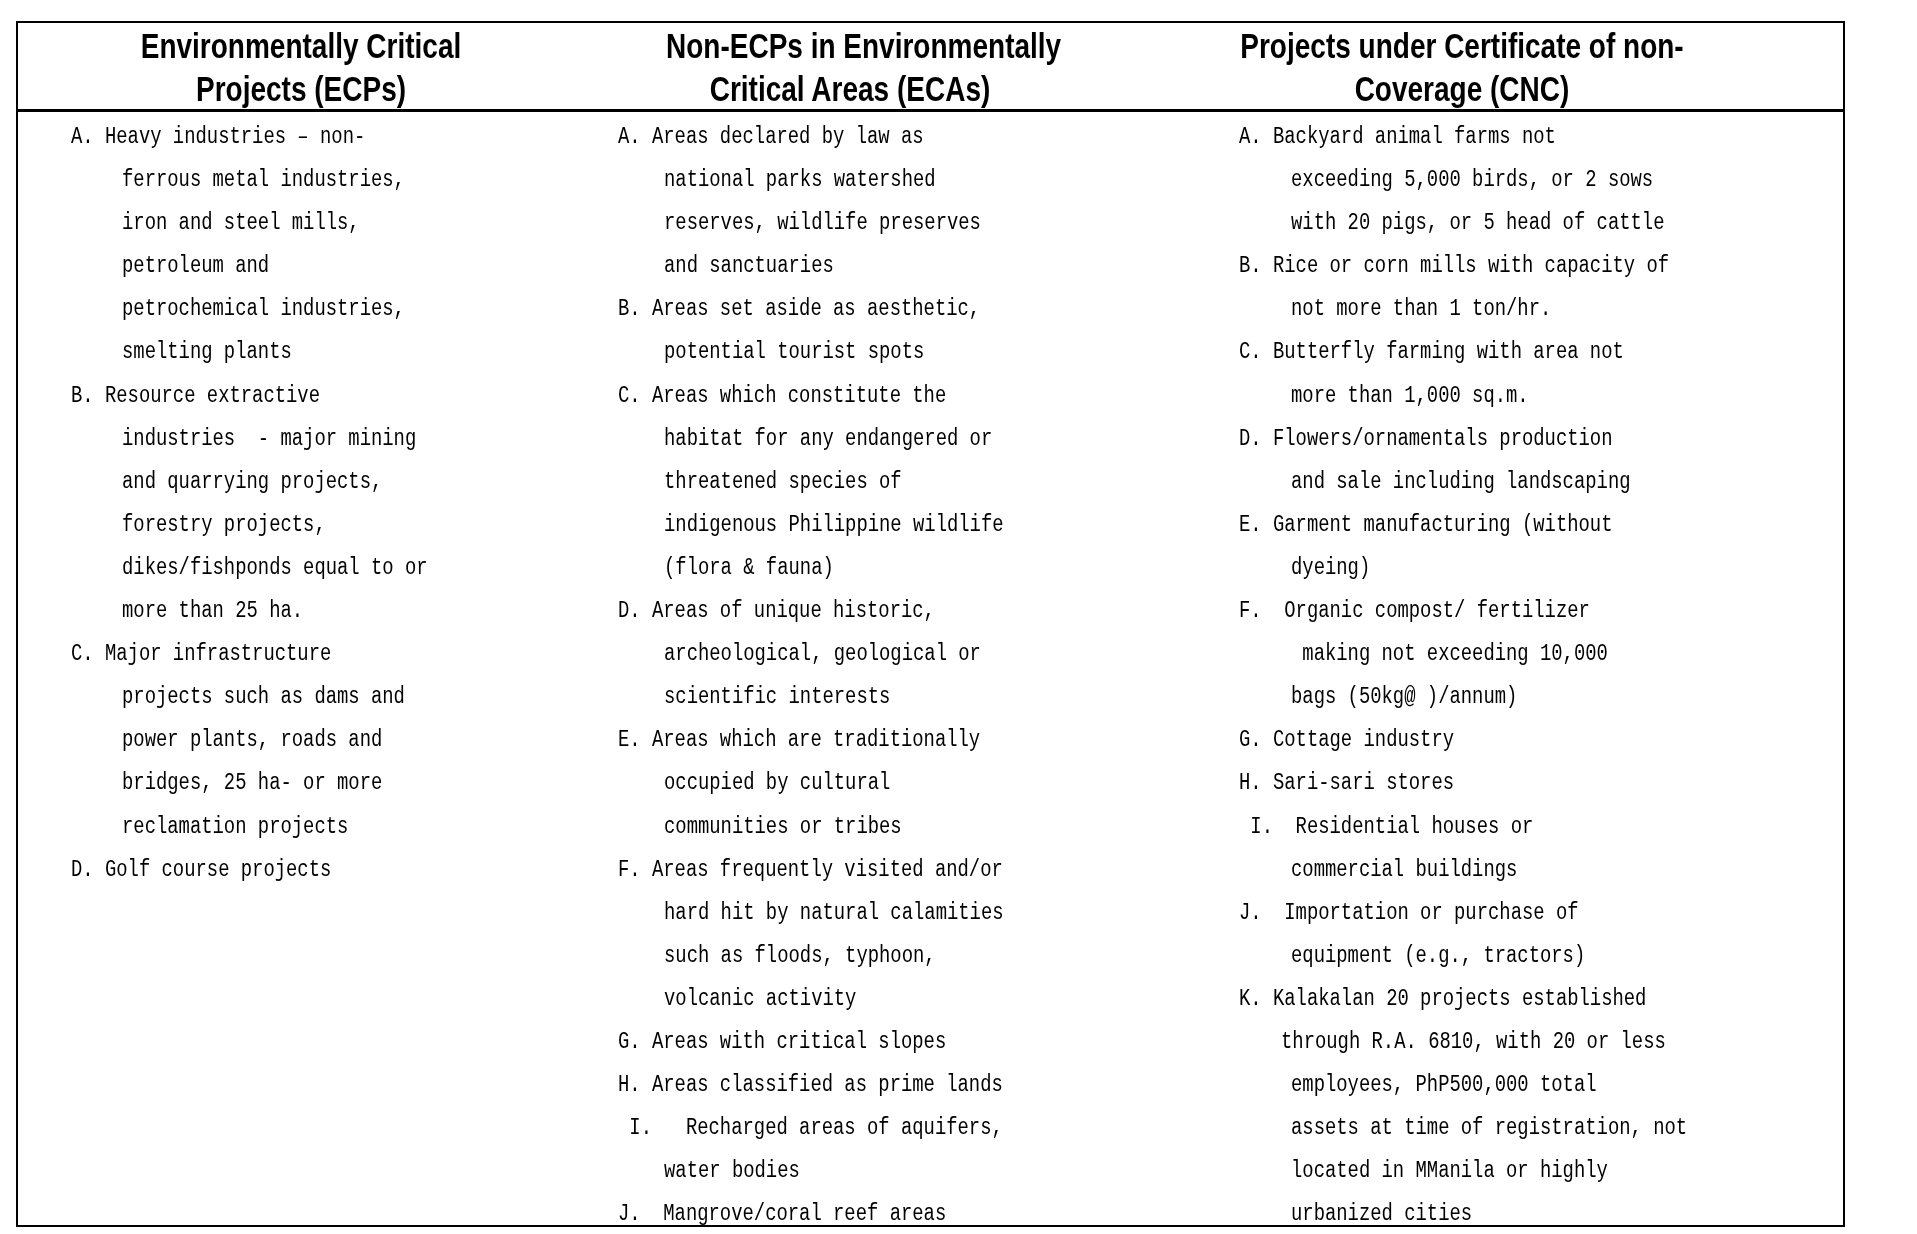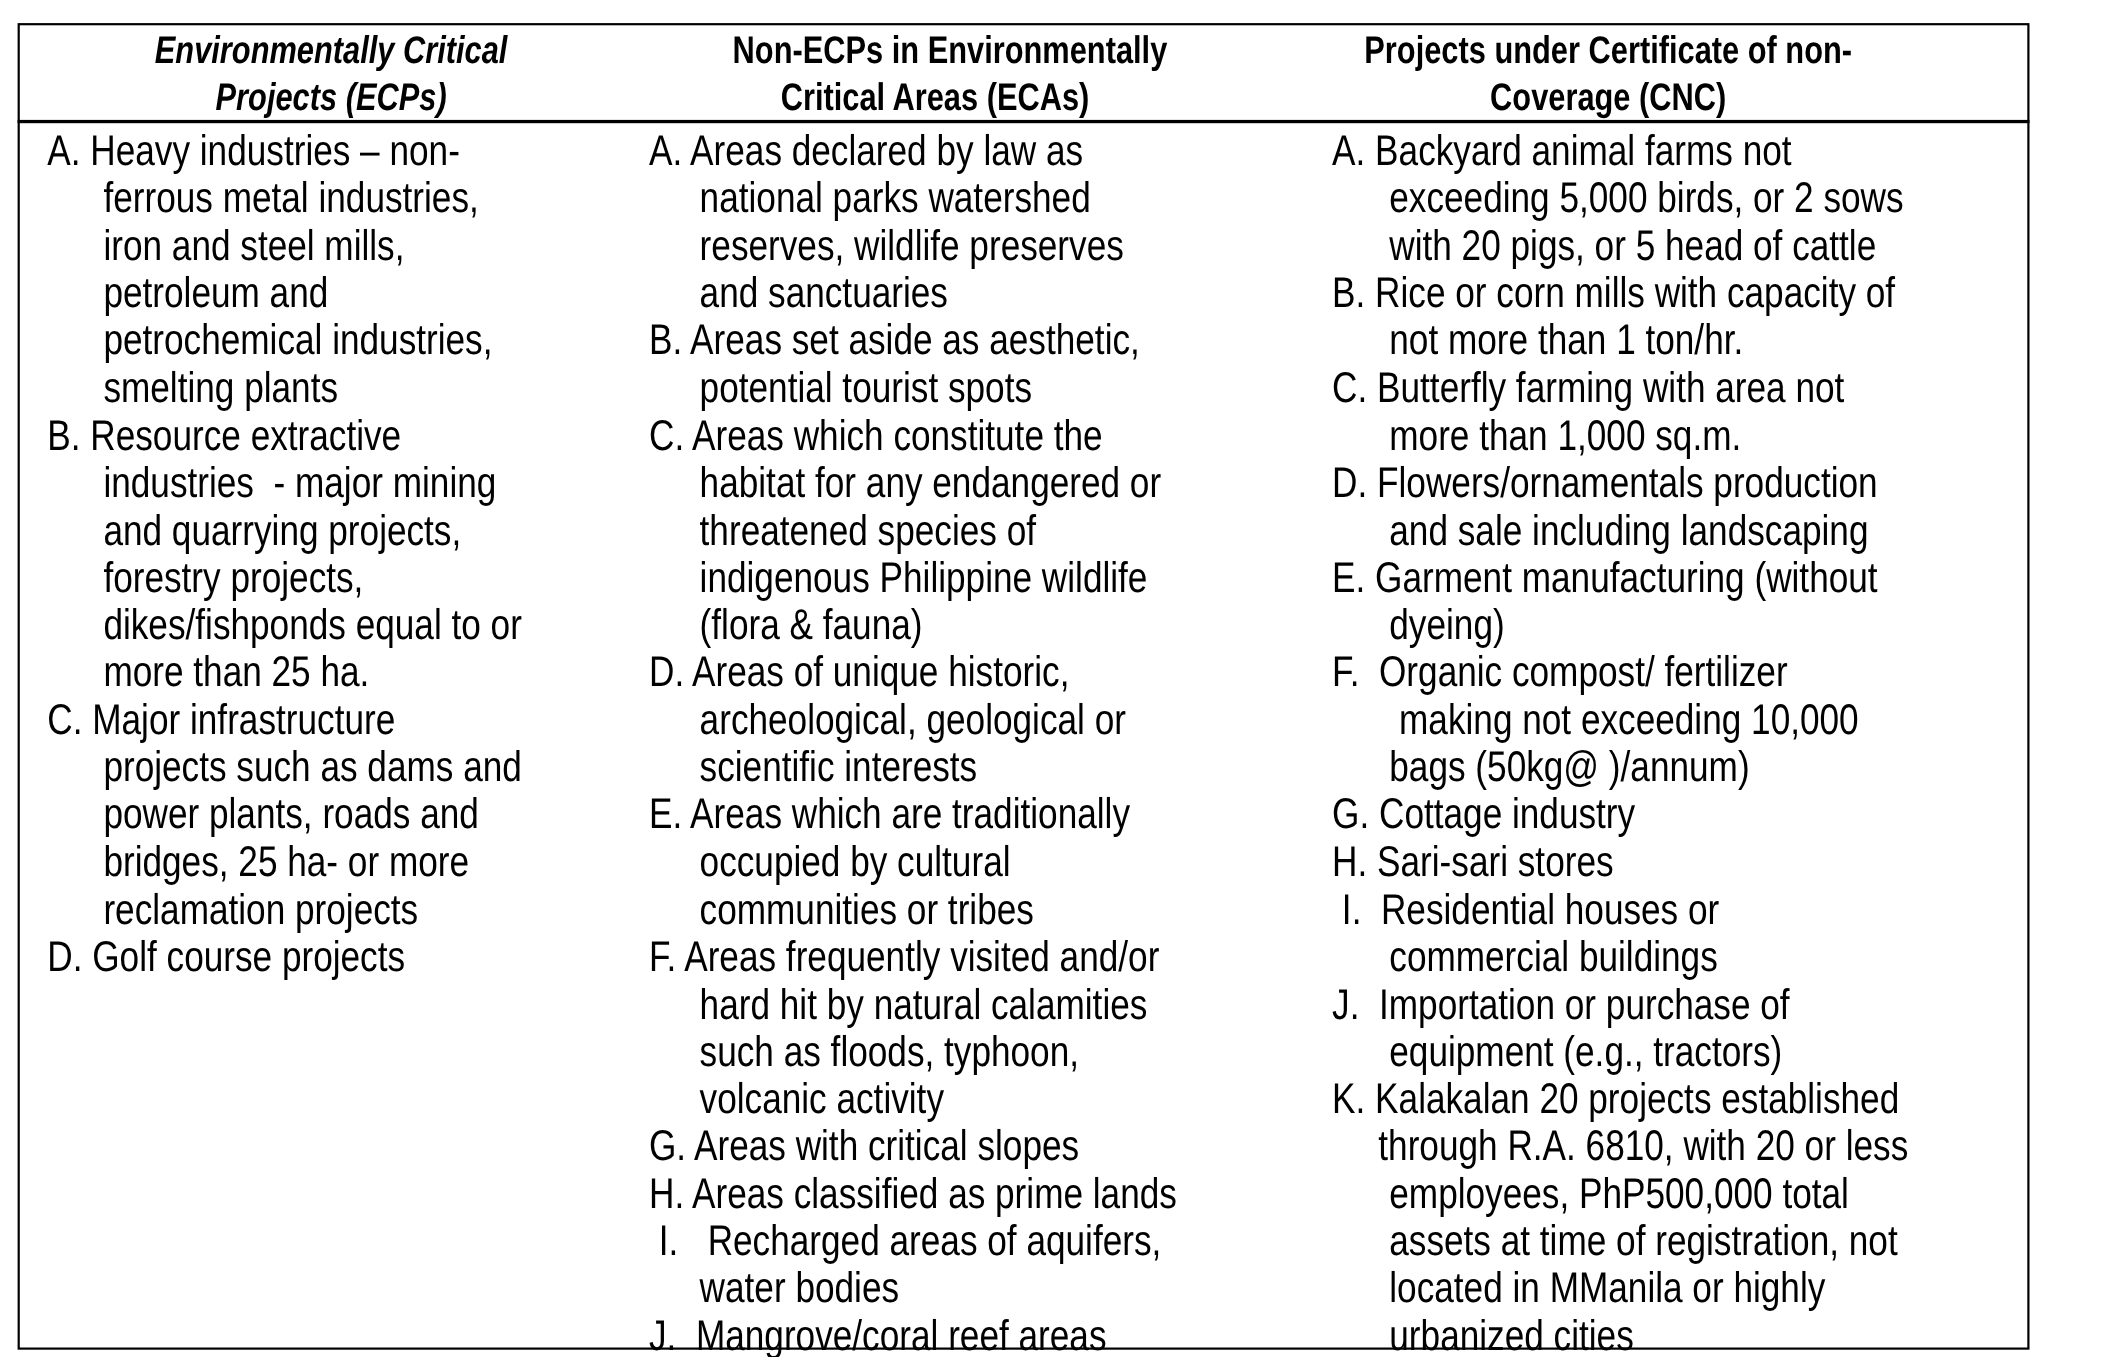--- a/index.html
+++ b/index.html
@@ -14,32 +14,33 @@
   }
   .hdr {
     position: absolute; top: 24px; height: 86px;
     font-family: "Liberation Sans", sans-serif; font-weight: bold;
     font-size: 35px; line-height: 43px; text-align: center;
     white-space: nowrap;
   }
   .hdr .line { display: block; transform: scaleX(0.80); transform-origin: center; }
   .col {
     position: absolute; top: 116px;
-    font-family: Liberation Sans, sans-serif; font-size: 39px; line-height: 43.1px;
+    font-family: Liberation Mono, monospace; font-size: 23px; line-height: 43.1px;
     white-space: nowrap;
+    margin-left: 28px;
   }
   .col .line { display: block; height: 43.1px; transform: scaleX(0.82); transform-origin: left; }
 </style>
 </head>
 <body>
 
 <div class="table-frame"></div>
 <div class="header-divider"></div>
 
-<div class="hdr" style="left:16px; width:570px;font-style:italic;">
+<div class="hdr" style="left:16px; width:570px;">
   <span class="line">Environmentally Critical</span>
   <span class="line">Projects (ECPs)</span>
 </div>
 <div class="hdr" style="left:620px; width:460px;">
   <span class="line">Non-ECPs in Environmentally</span>
   <span class="line">Critical Areas (ECAs)</span>
 </div>
 <div class="hdr" style="left:1144px; width:636px;">
   <span class="line">Projects under Certificate of non-</span>
   <span class="line">Coverage (CNC)</span>

